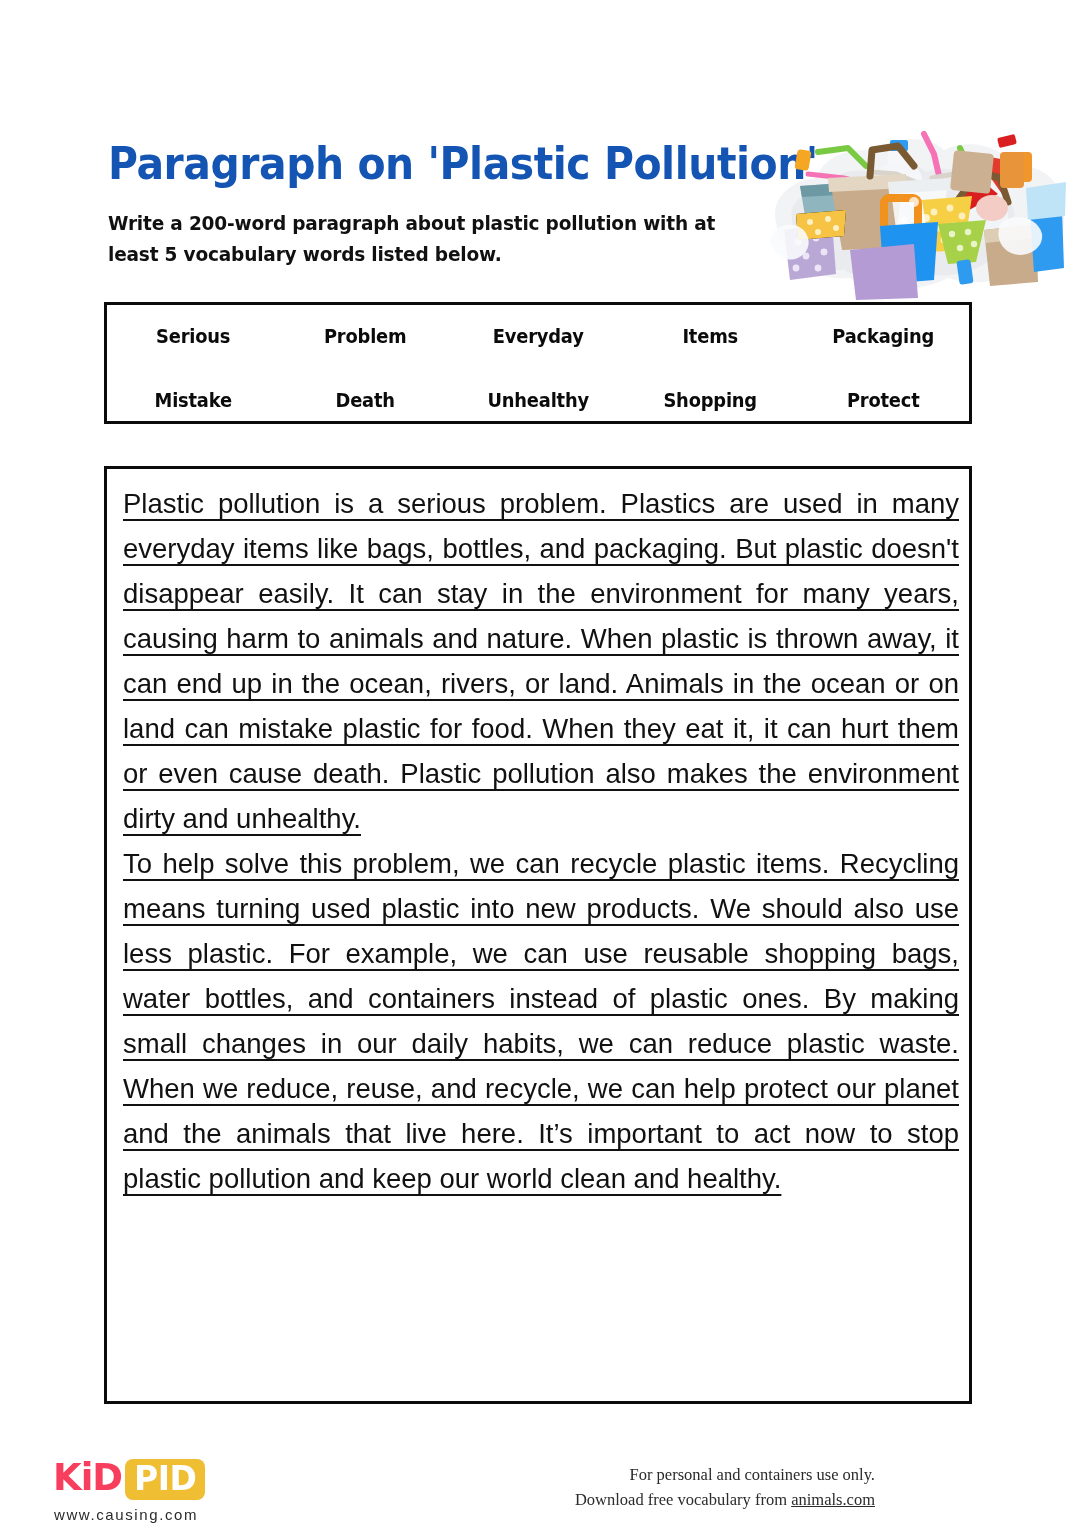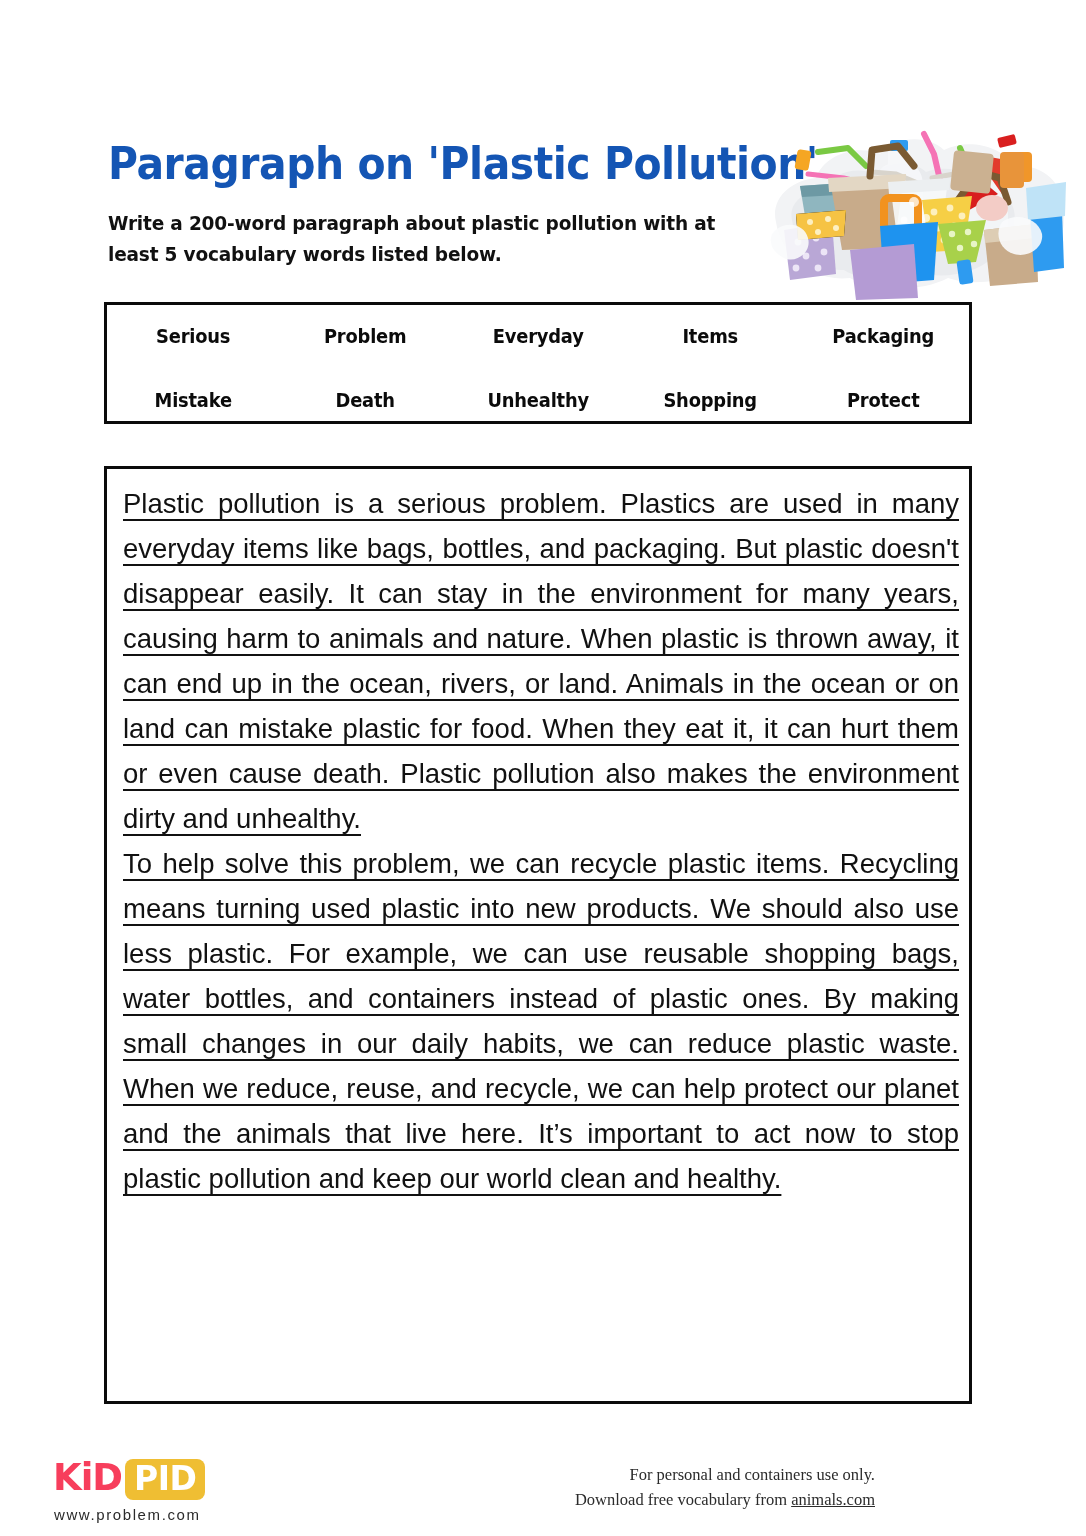--- a/index.html
+++ b/index.html
@@ -310,19 +310,19 @@
   <div id="answer-text">
     <p class="para">Plastic pollution is a serious problem. Plastics are used in many everyday items like bags, bottles, and packaging. But plastic doesn't disappear easily. It can stay in the environment for many years, causing harm to animals and nature. When plastic is thrown away, it can end up in the ocean, rivers, or land. Animals in the ocean or on land can mistake plastic for food. When they eat it, it can hurt them or even cause death. Plastic pollution also makes the environment dirty and unhealthy.</p>
     <p class="para">To help solve this problem, we can recycle plastic items. Recycling means turning used plastic into new products. We should also use less plastic. For example, we can use reusable shopping bags, water bottles, and containers instead of plastic ones. By making small changes in our daily habits, we can reduce plastic waste. When we reduce, reuse, and recycle, we can help protect our planet and the animals that live here. It’s important to act now to stop plastic pollution and keep our world clean and healthy.</p>
   </div>
 </div>
 
 <div id="footer">
   <div id="logo">
     <span id="logo-kid">KiD</span>
     <span id="logo-pid-badge">PID</span>
-    <span id="logo-url">www.problem.com</span>
+    <span id="logo-url">www.causing.com</span>
   </div>
   <div id="footer-note">
     <div>For personal and containers use only.</div>
     <div><span>Download free vocabulary from </span><span class="link">animals.com</span></div>
   </div>
 </div>
 
 </body></html>

